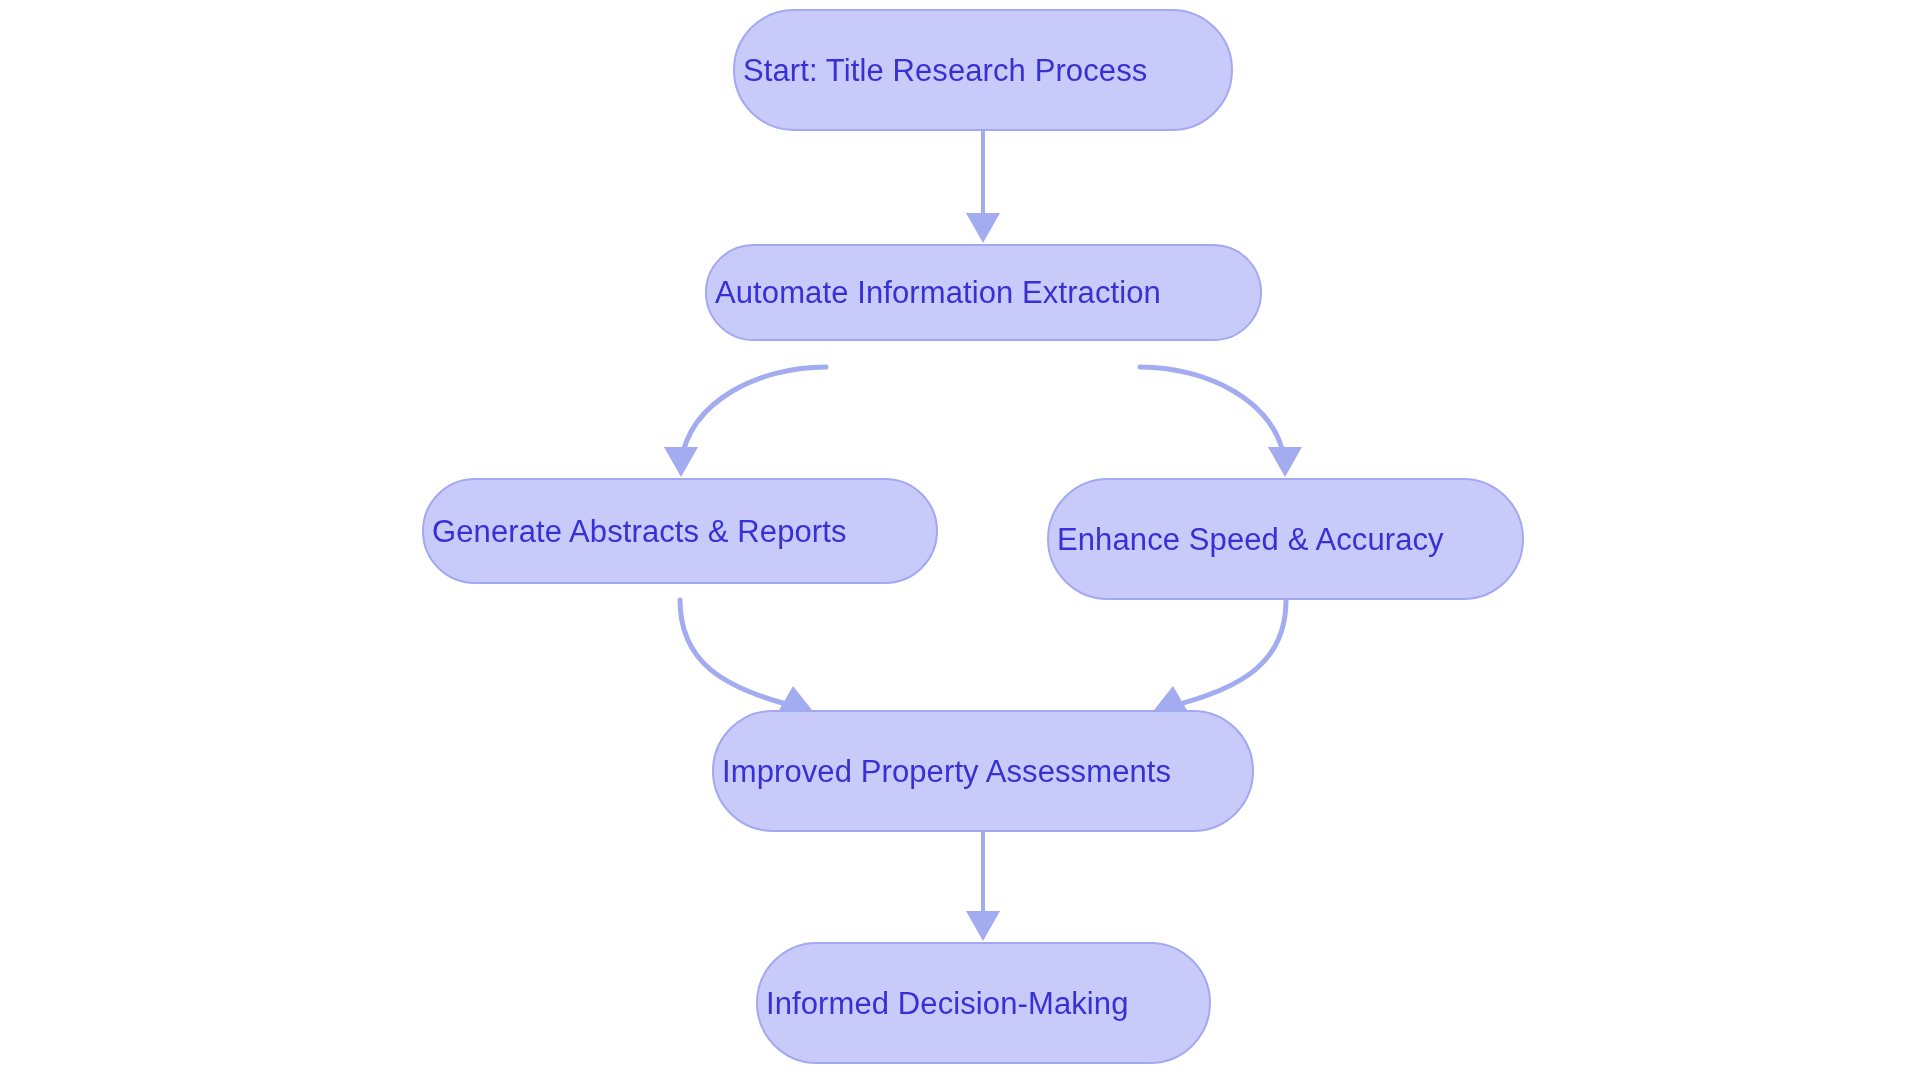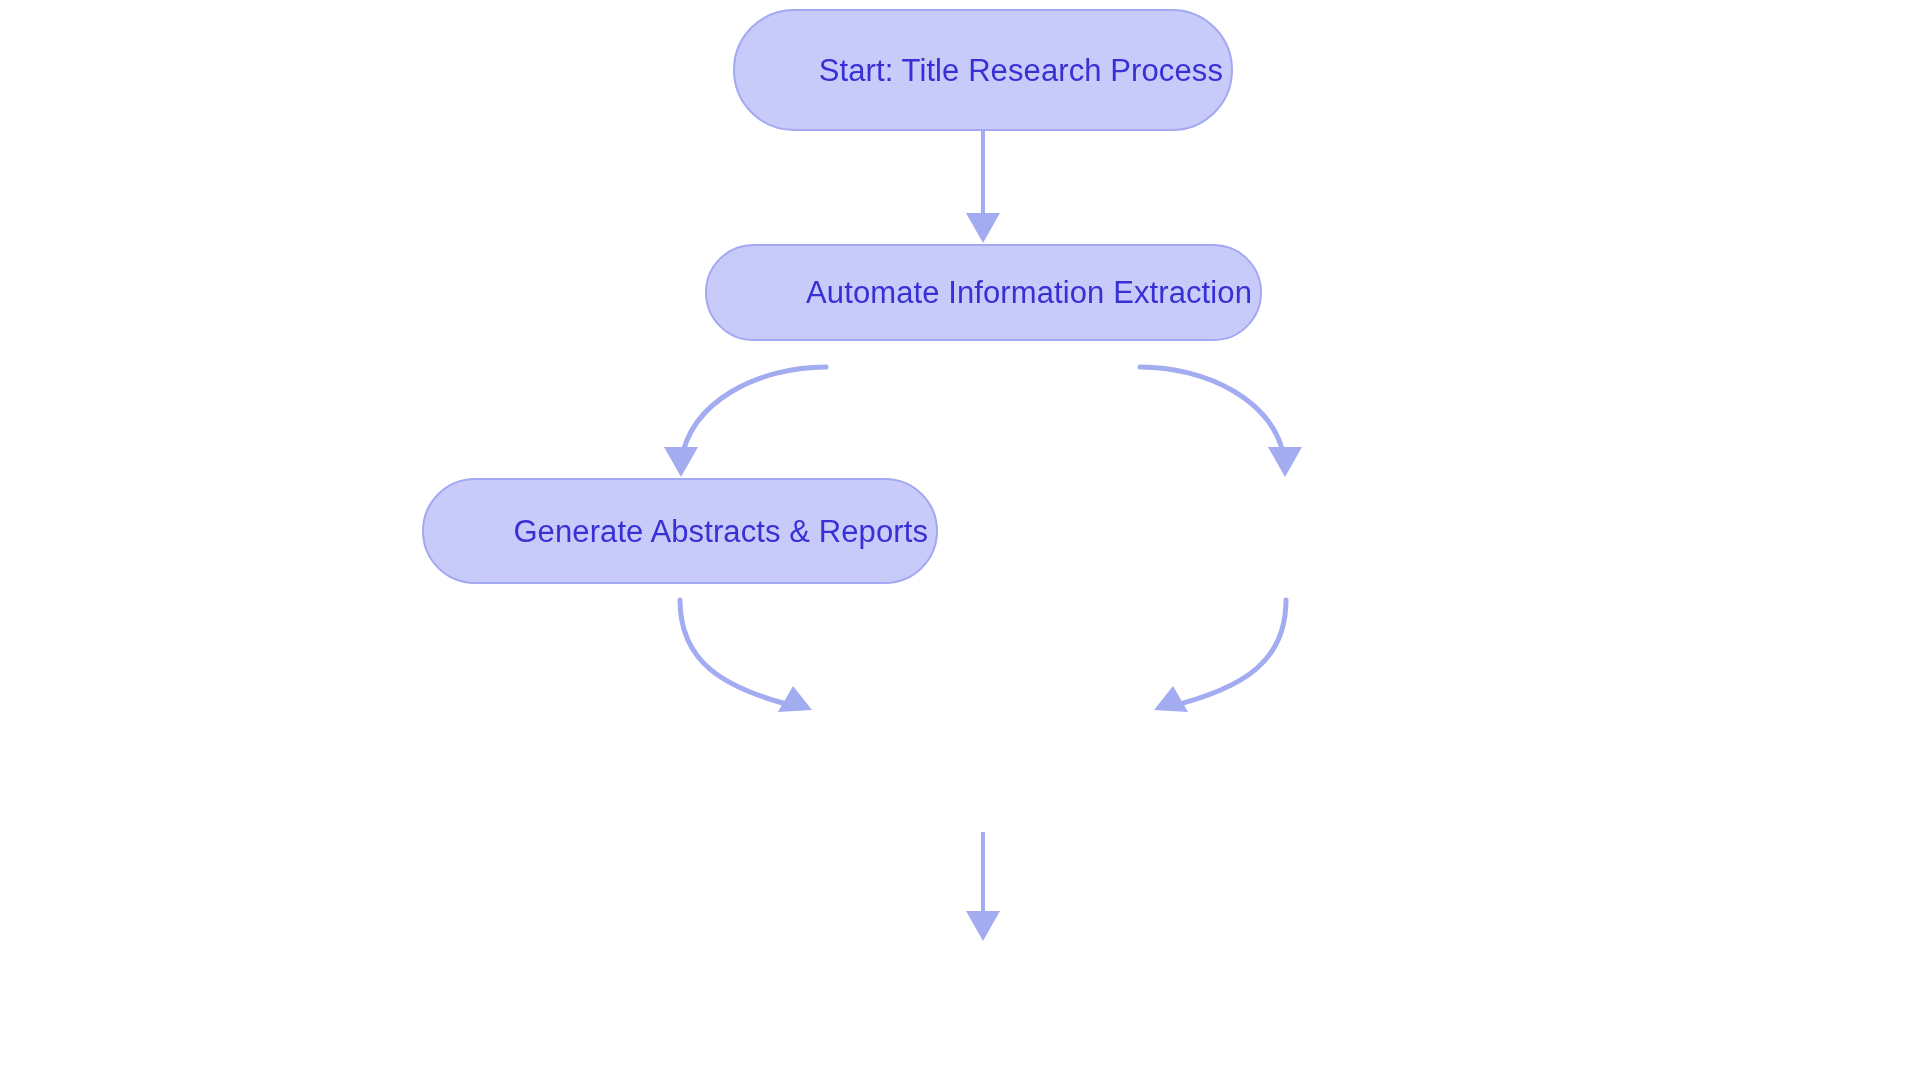--- a/index.html
+++ b/index.html
@@ -26,21 +26,21 @@
     top: 0;
     width: 1920px;
     height: 1083px;
     pointer-events: none;
   }
   .node {
     position: absolute;
     box-sizing: border-box;
     display: flex;
     align-items: center;
-    justify-content: flex-end;
+    justify-content: flex-start;
     background: #c8cbfa;
     border: 2px solid #a3a8f2;
     border-radius: 999px;
     color: #3730d4;
     font-size: 31px;
     font-weight: 400;
     letter-spacing: 0.1px;
     white-space: nowrap;
     line-height: 1;
     user-select: none;
@@ -93,16 +93,25 @@
   </div>
 
   <div class="node" style="left:705px; top:244px; width:557px; height:97px;">
     <span class="node-label">Automate Information Extraction</span>
   </div>
 
   <div class="node" style="left:422px; top:478px; width:516px; height:106px;">
     <span class="node-label">Generate Abstracts &amp; Reports</span>
   </div>
 
+  <div class="node" style="left:1047px; top:478px; width:477px; height:122px;">
+    <span class="node-label">Enhance Speed &amp; Accuracy</span>
+  </div>
 
+  <div class="node" style="left:712px; top:710px; width:542px; height:122px;">
+    <span class="node-label">Improved Property Assessments</span>
+  </div>
 
+  <div class="node" style="left:756px; top:942px; width:455px; height:122px;">
+    <span class="node-label">Informed Decision-Making</span>
+  </div>
 
 </div>
 
 </body></html>

